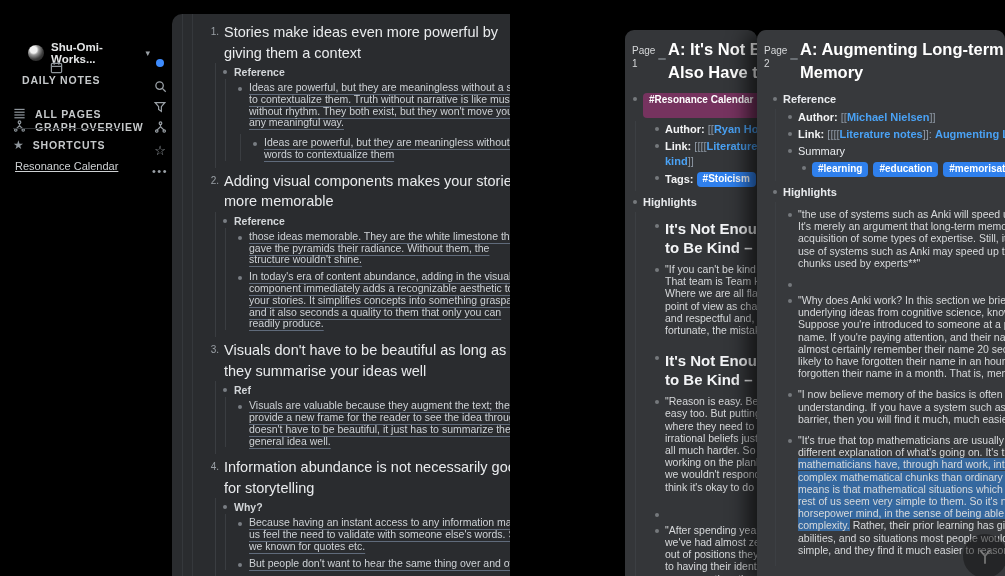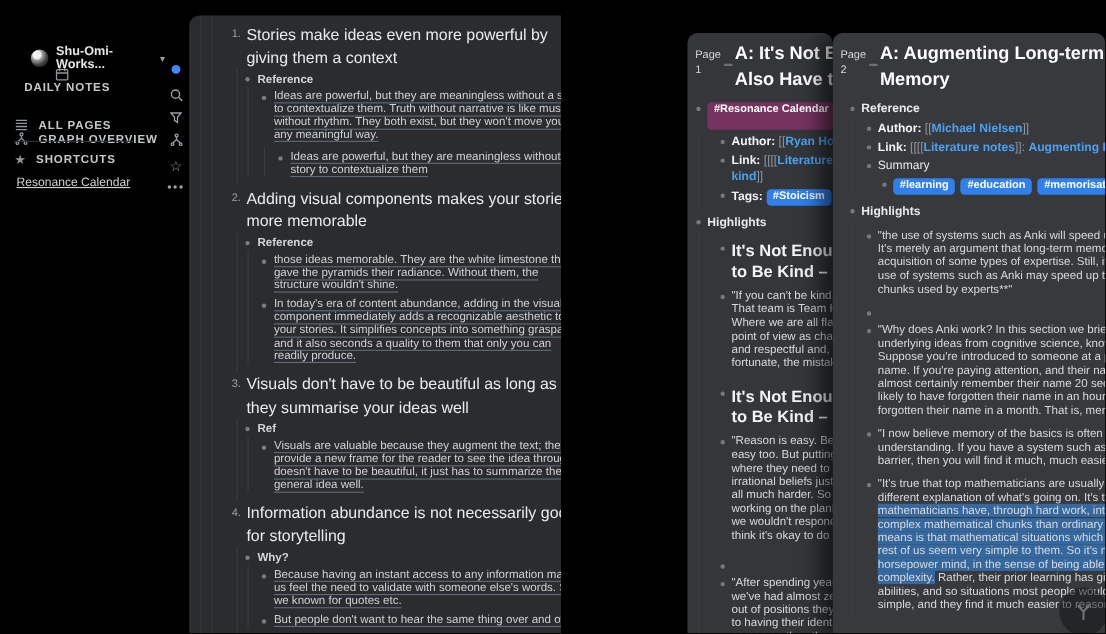--- a/index.html
+++ b/index.html
@@ -193,21 +193,21 @@
                   <div class="ln"><span>to contextualize them. Truth without narrative is like music</span></div>
                   <div class="ln"><span>without rhythm. They both exist, but they won't move you in</span></div>
                   <div class="ln"><span>any meaningful way.</span></div>
                 </div>
               </div>
             <div class="kids2">
               <div class="row mq">
                   <span class="blt"></span>
                 <div>
                     <div class="ln"><span>Ideas are powerful, but they are meaningless without a</span></div>
-                    <div class="ln"><span>story to contextualize them</span></div>
+                    <div class="ln"><span>words to contextualize them</span></div>
                   </div>
                 </div>
             </div>
           </div>
         </div>
       </section>
 
       <section class="osec">
         <div class="oli">
           <span class="onum">2.</span>

